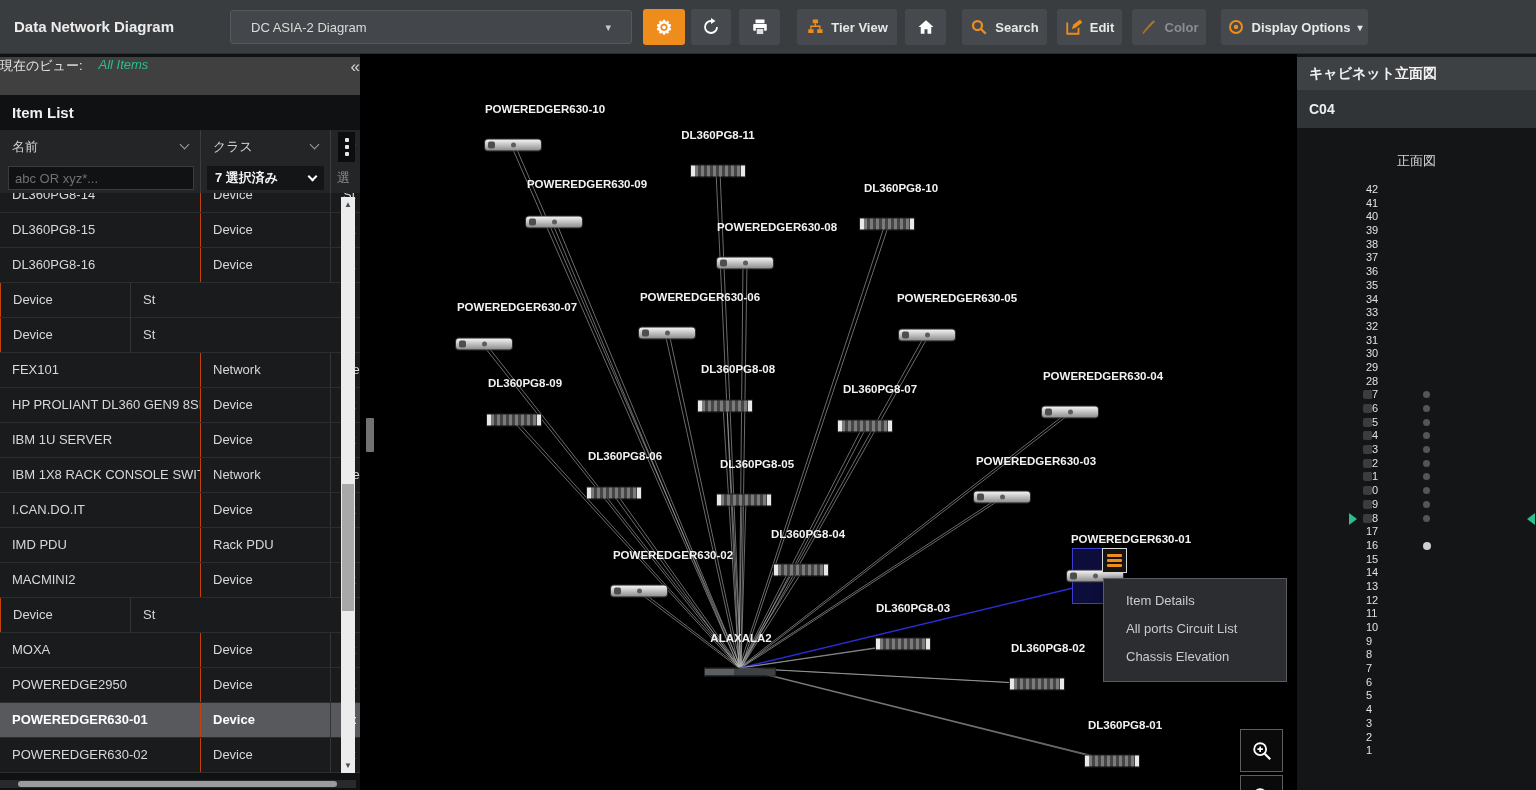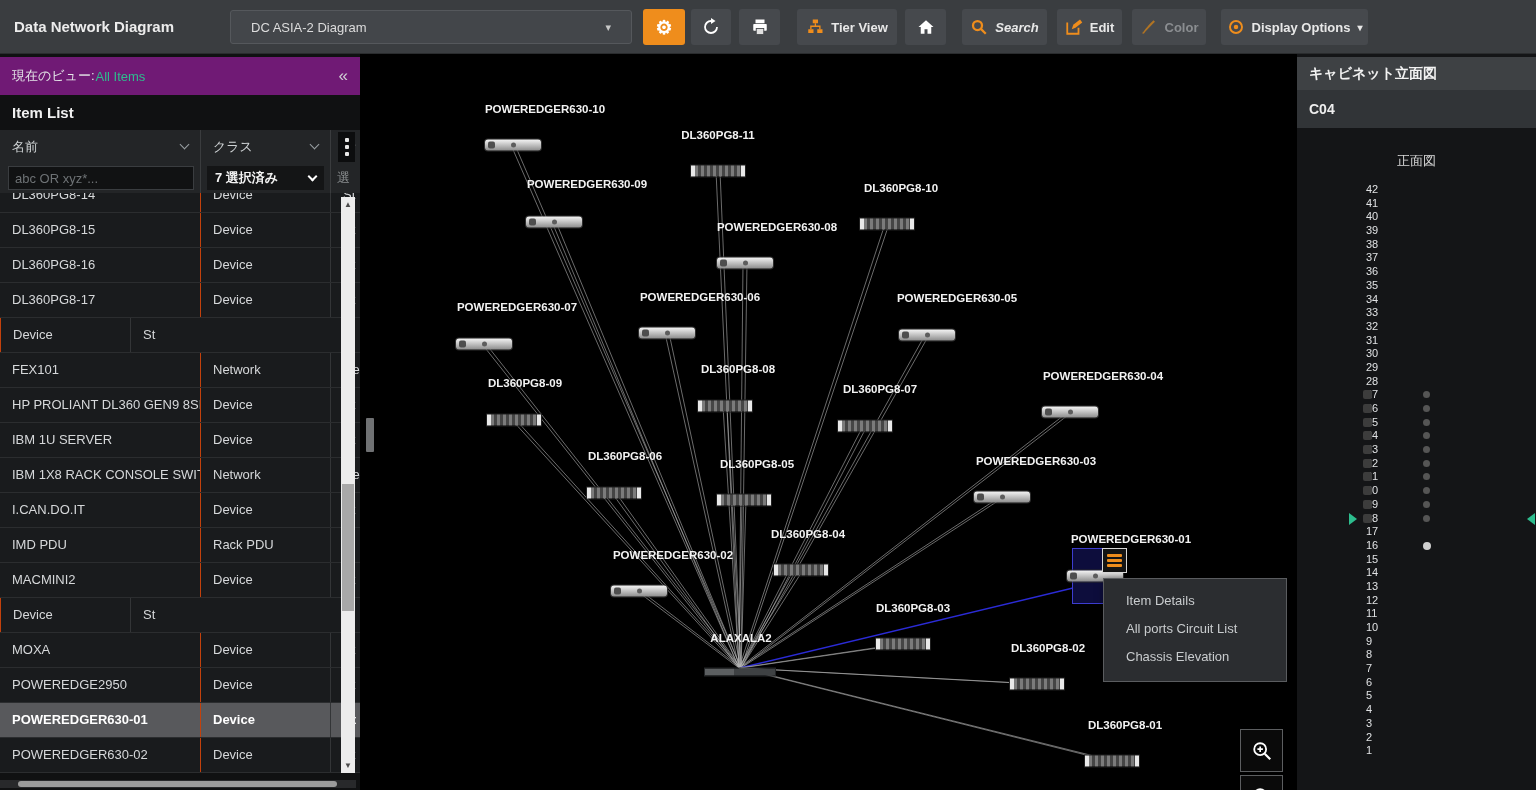--- a/index.html
+++ b/index.html
@@ -24,23 +24,23 @@
   .tb-btn.disabled { color:#8b8e91; }
   .icon-svg { display:block; }
 
   
   #content { position:absolute; left:0; top:54px; width:1536px; height:736px; }
   #sidebar { position:absolute; left:0; top:0; width:360px; height:736px; background:#101112; }
   #canvas  { position:absolute; left:360px; top:0; width:937px; height:736px; background:#000; overflow:hidden; }
   #rackpanel { position:absolute; left:1297px; top:0; width:239px; height:736px; background:#141517; }
 
   
-  .viewbar { position:absolute; left:0; top:3px; width:360px; height:38px; background:#701a75;
-    display:flex; align-items:center; padding:0 12px; font-size:13px; color:#e4e6e8; }
-  .viewbar .vv { color:#2dbd8e; margin-left:1px; }
+  .viewbar { position:absolute; left:0; top:3px; width:360px; height:38px; background:#404040;
+    display:flex; align-items:flex-start; padding:0 0; font-size:13px; color:#e4e6e8; }
+  .viewbar .vv { color:#2dbd8e; margin-left:16px;font-style:italic; }
   .viewbar .collapse { margin-left:auto; color:#cfd2d4; font-size:17px; cursor:pointer; }
   .il-title { position:absolute; left:12px; top:41px; height:35px; line-height:35px;
     color:#f0f0f0; font-size:15px; font-weight:bold; }
   .il-head { position:absolute; left:0; top:76px; width:360px; height:33px; background:#232527; display:flex; }
   .hcell { display:flex; align-items:center; padding-left:12px; font-size:13px; color:#cfd3d5; position:relative; }
   .hcell.h-name { width:200px; } .hcell.h-class { width:130px; border-left:1px solid #3a3c3e; }
   .hcell.h-site { width:30px; border-left:1px solid #3a3c3e; }
   .chev { width:7px; height:7px; border-right:1.6px solid #9aa0a3; border-bottom:1.6px solid #9aa0a3;
     transform:rotate(45deg); display:inline-block; position:absolute; right:12px; top:11px; }
   .dots-btn { position:absolute; right:5px; top:78px; width:17px; height:30px; background:#0c0d0e;
@@ -174,21 +174,21 @@
       </svg>
       <span>Tier View</span>
     </button>
 
     <button class="tb-btn" style="left:905px;width:41px;">
       <svg class="icon-svg" width="18" height="18" viewBox="0 0 24 24">
         <path d="M12 3l10 9h-3v9h-5v-6h-4v6H5v-9H2z" fill="#ffffff"></path>
       </svg>
     </button>
 
-    <button class="tb-btn" style="left:962px;width:85px;font-style:italic;">
+    <button class="tb-btn" style="left:962px;width:85px;">
       <svg class="icon-svg" width="18" height="18" viewBox="0 0 24 24">
         <circle cx="10" cy="10" r="6" fill="none" stroke="#ef8d1c" stroke-width="3"></circle>
         <path d="M14.5 14.5L21 21" stroke="#ef8d1c" stroke-width="3"></path>
       </svg>
       <span>Search</span>
     </button>
 
     <button class="tb-btn" style="left:1057px;width:65px;">
       <svg class="icon-svg" width="18" height="18" viewBox="0 0 24 24">
         <path d="M3 6v15h15v-8" fill="none" stroke="#ef8d1c" stroke-width="2.4"></path>
@@ -270,21 +270,20 @@
             <div class="il-cell c-name">DL360PG8-15</div>
             <div class="il-cell c-class">Device</div>
             <div class="il-cell c-site">St</div>
           </div>
           <div class="il-row">
             <div class="il-cell c-name">DL360PG8-16</div>
             <div class="il-cell c-class">Device</div>
             <div class="il-cell c-site">St</div>
           </div>
           <div class="il-row">
-            <div class="il-cell c-name">DL360PG8-17</div>
             <div class="il-cell c-class">Device</div>
             <div class="il-cell c-site">St</div>
           </div>
           <div class="il-row">
             <div class="il-cell c-class">Device</div>
             <div class="il-cell c-site">St</div>
           </div>
           <div class="il-row">
             <div class="il-cell c-name">FEX101</div>
             <div class="il-cell c-class">Network</div>

